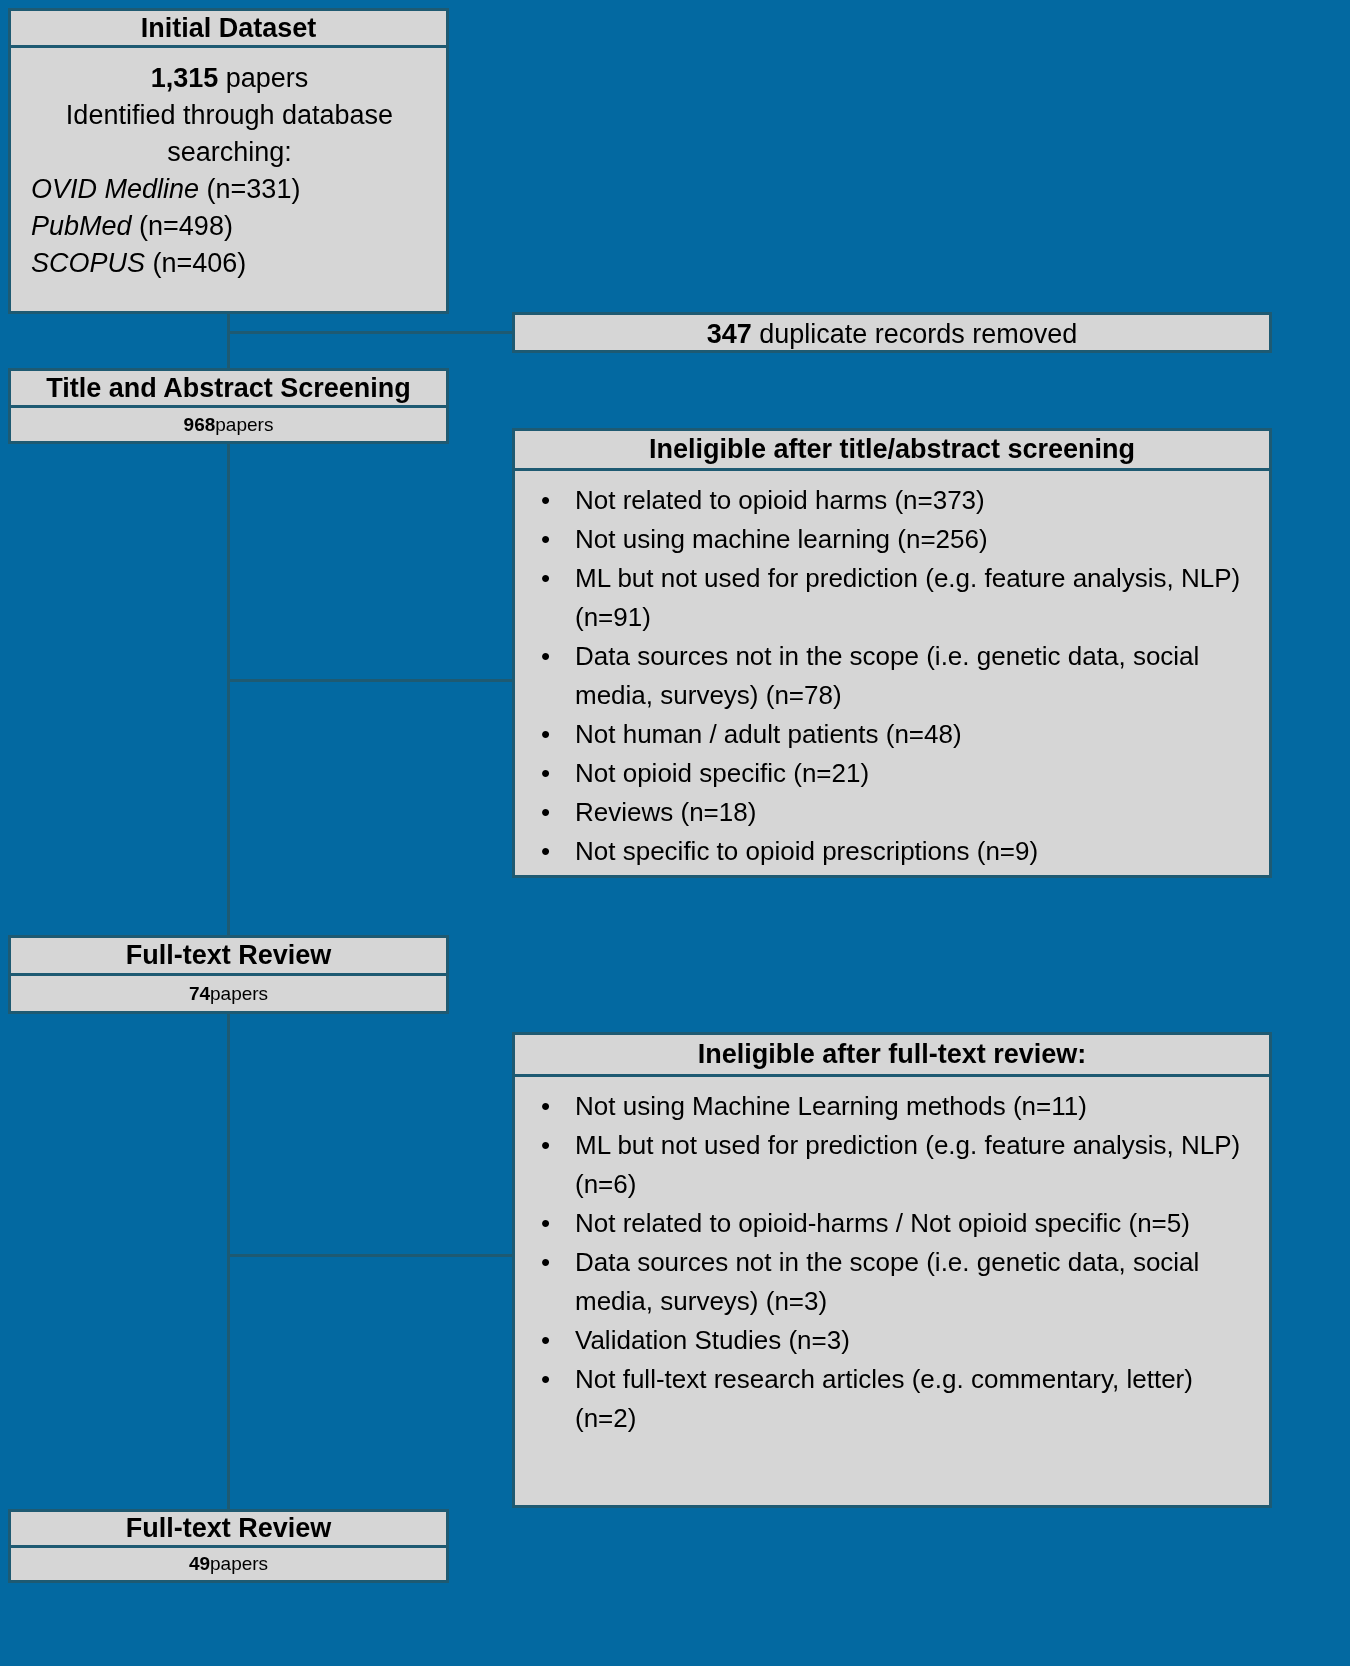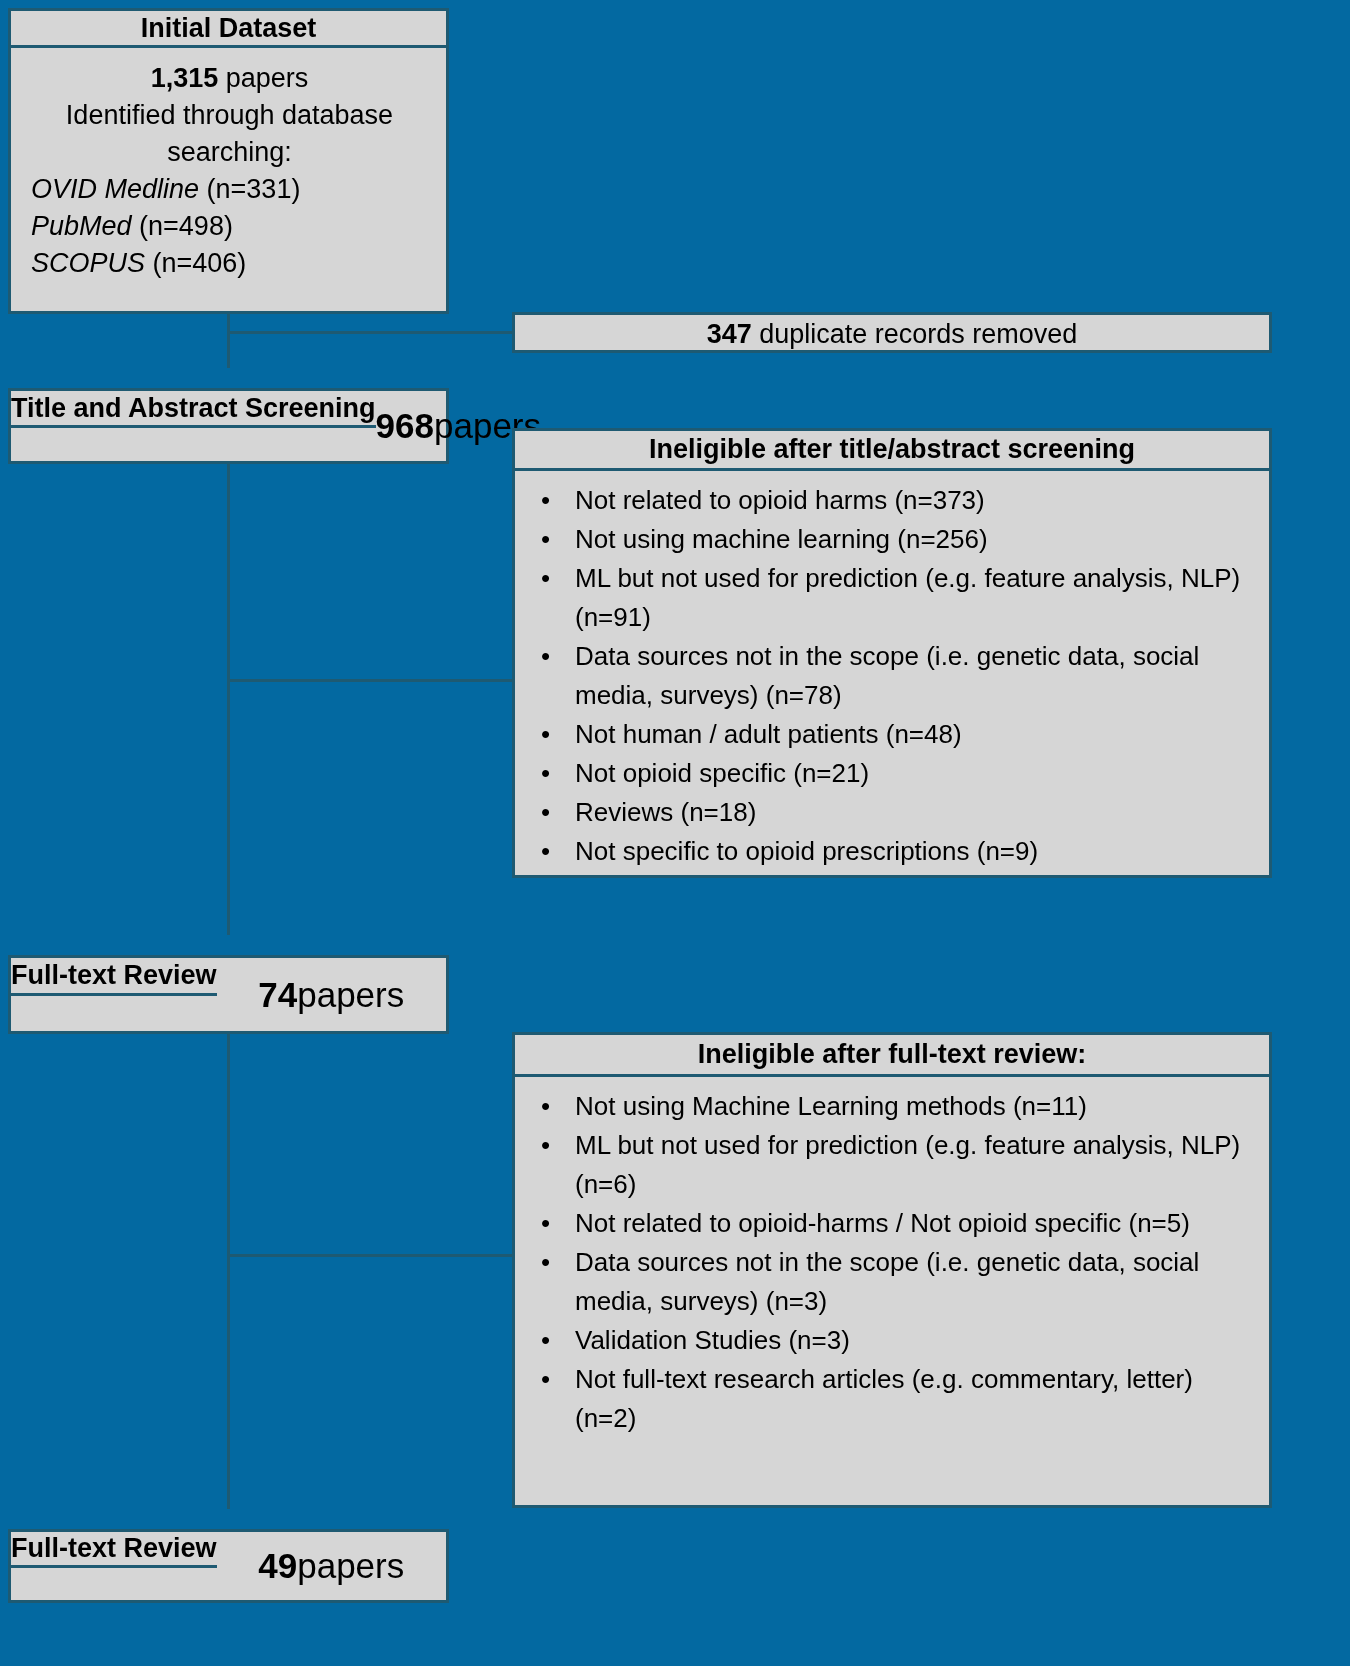--- a/index.html
+++ b/index.html
@@ -11,39 +11,39 @@
   .box { position:absolute; background:#d6d6d6; border:3px solid #1e5a72; }
   .line { position:absolute; background:#1e5a72; }
 
   .hdr {
     font-weight:bold; font-size:27px; text-align:center;
     border-bottom:3px solid #1e5a72;
     display:flex; align-items:center; justify-content:center;
     flex:0 0 auto;
   }
   .row {
-    font-size:35px; display:flex; align-items:center; justify-content:center;
+    font-size:19px; display:flex; align-items:center; justify-content:center;
     flex:1 1 auto;
   }
   .b { font-weight:bold; }
   .i { font-style:italic; }
 
   
   #box-initial { left:8px; top:8px; width:441px; height:306px; display:flex; flex-direction:column; }
   #box-initial .hdr { height:37px; }
   .initial-body { padding:12px 18px 0 20px; font-size:27px; line-height:37px; }
   .initial-body .ctr { text-align:center; }
   .initial-body .src { text-align:left; }
 
   
   #box-duplicates { left:512px; top:312px; width:760px; height:41px;
     display:flex; align-items:flex-end; justify-content:center; font-size:27px; }
 
   
-  .two-row { display:flex; flex-direction:row;margin-top:20px; }
+  .two-row { display:flex; flex-direction:column; }
   #box-tas   { left:8px;  top:368px;  width:441px; height:76px; }
   #box-tas .hdr { height:37px; }
   #box-ftr   { left:8px;  top:935px;  width:441px; height:79px; }
   #box-ftr .hdr { height:38px; }
   #box-final { left:8px;  top:1509px; width:441px; height:74px; }
   #box-final .hdr { height:36px; }
 
   
   #box-inel1 { left:512px; top:428px;  width:760px; height:450px; display:flex; flex-direction:column; }
   #box-inel1 .hdr { height:40px; }

